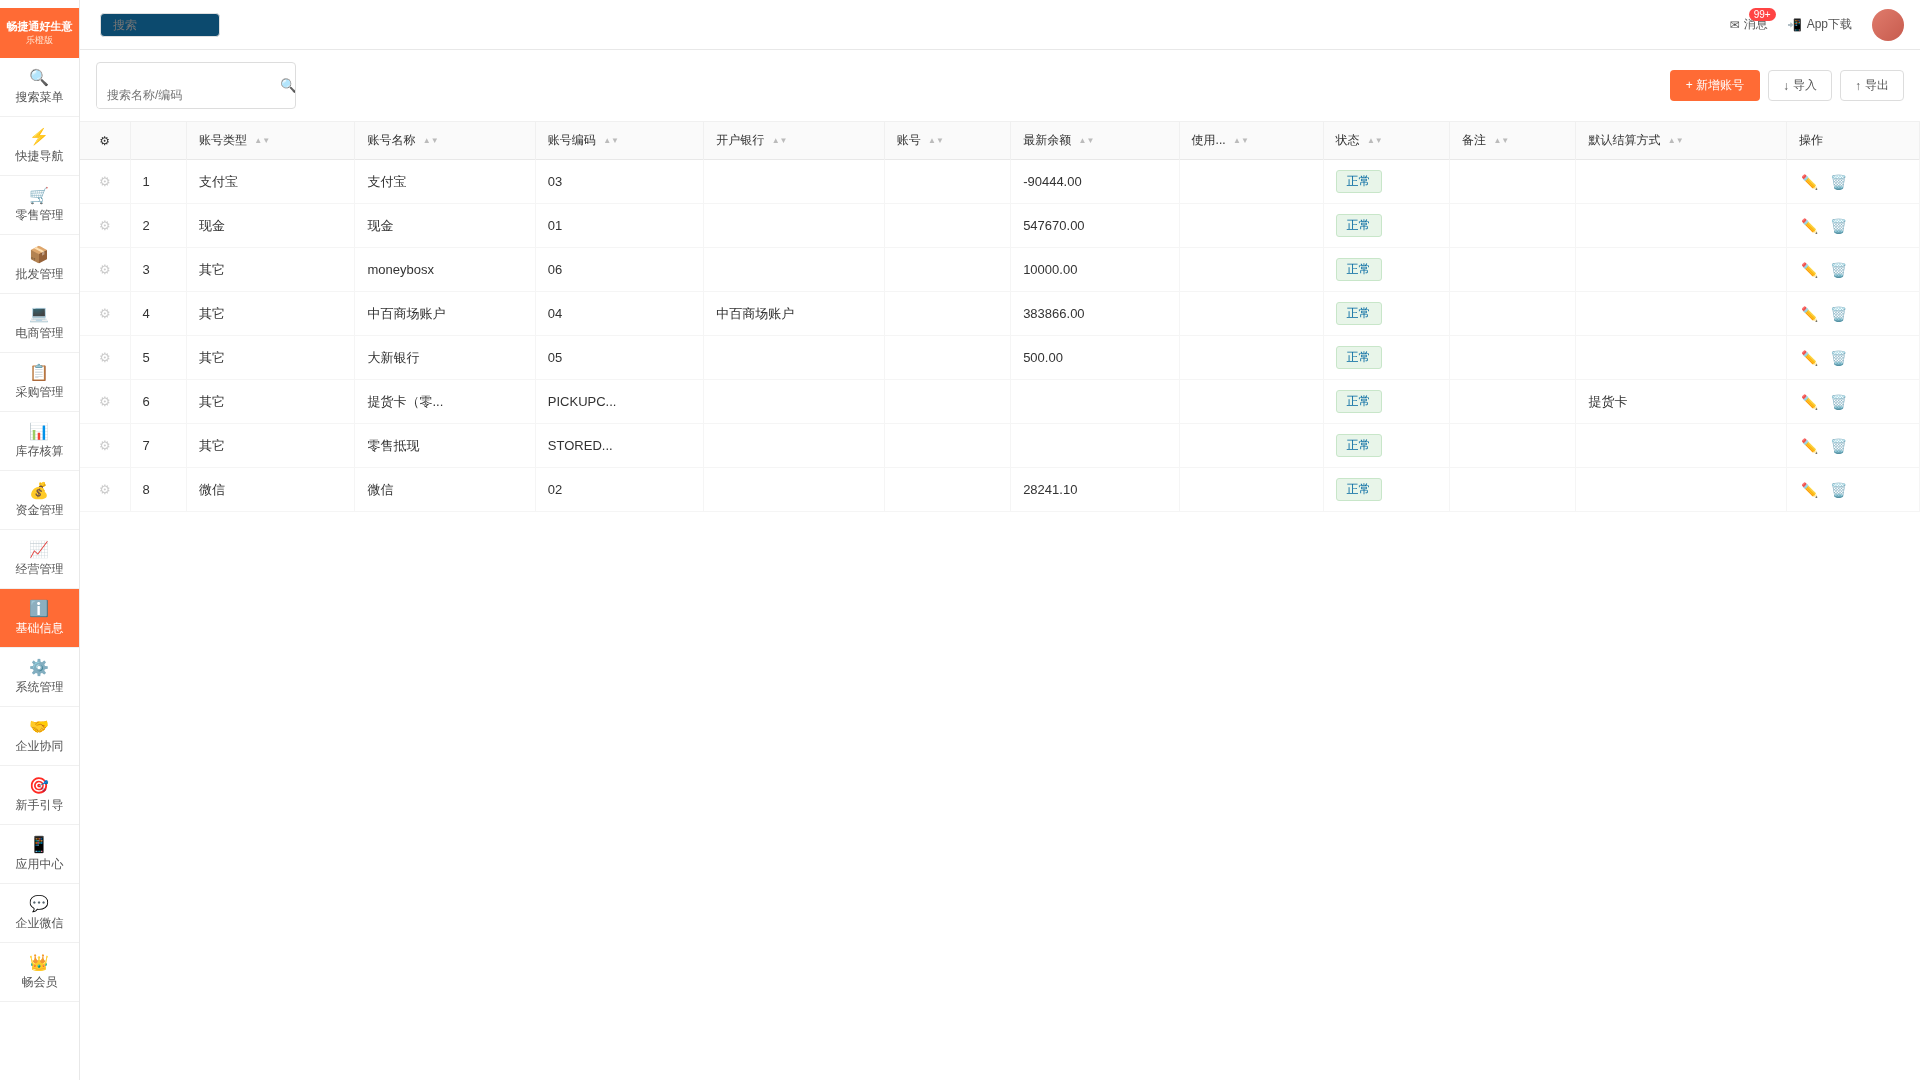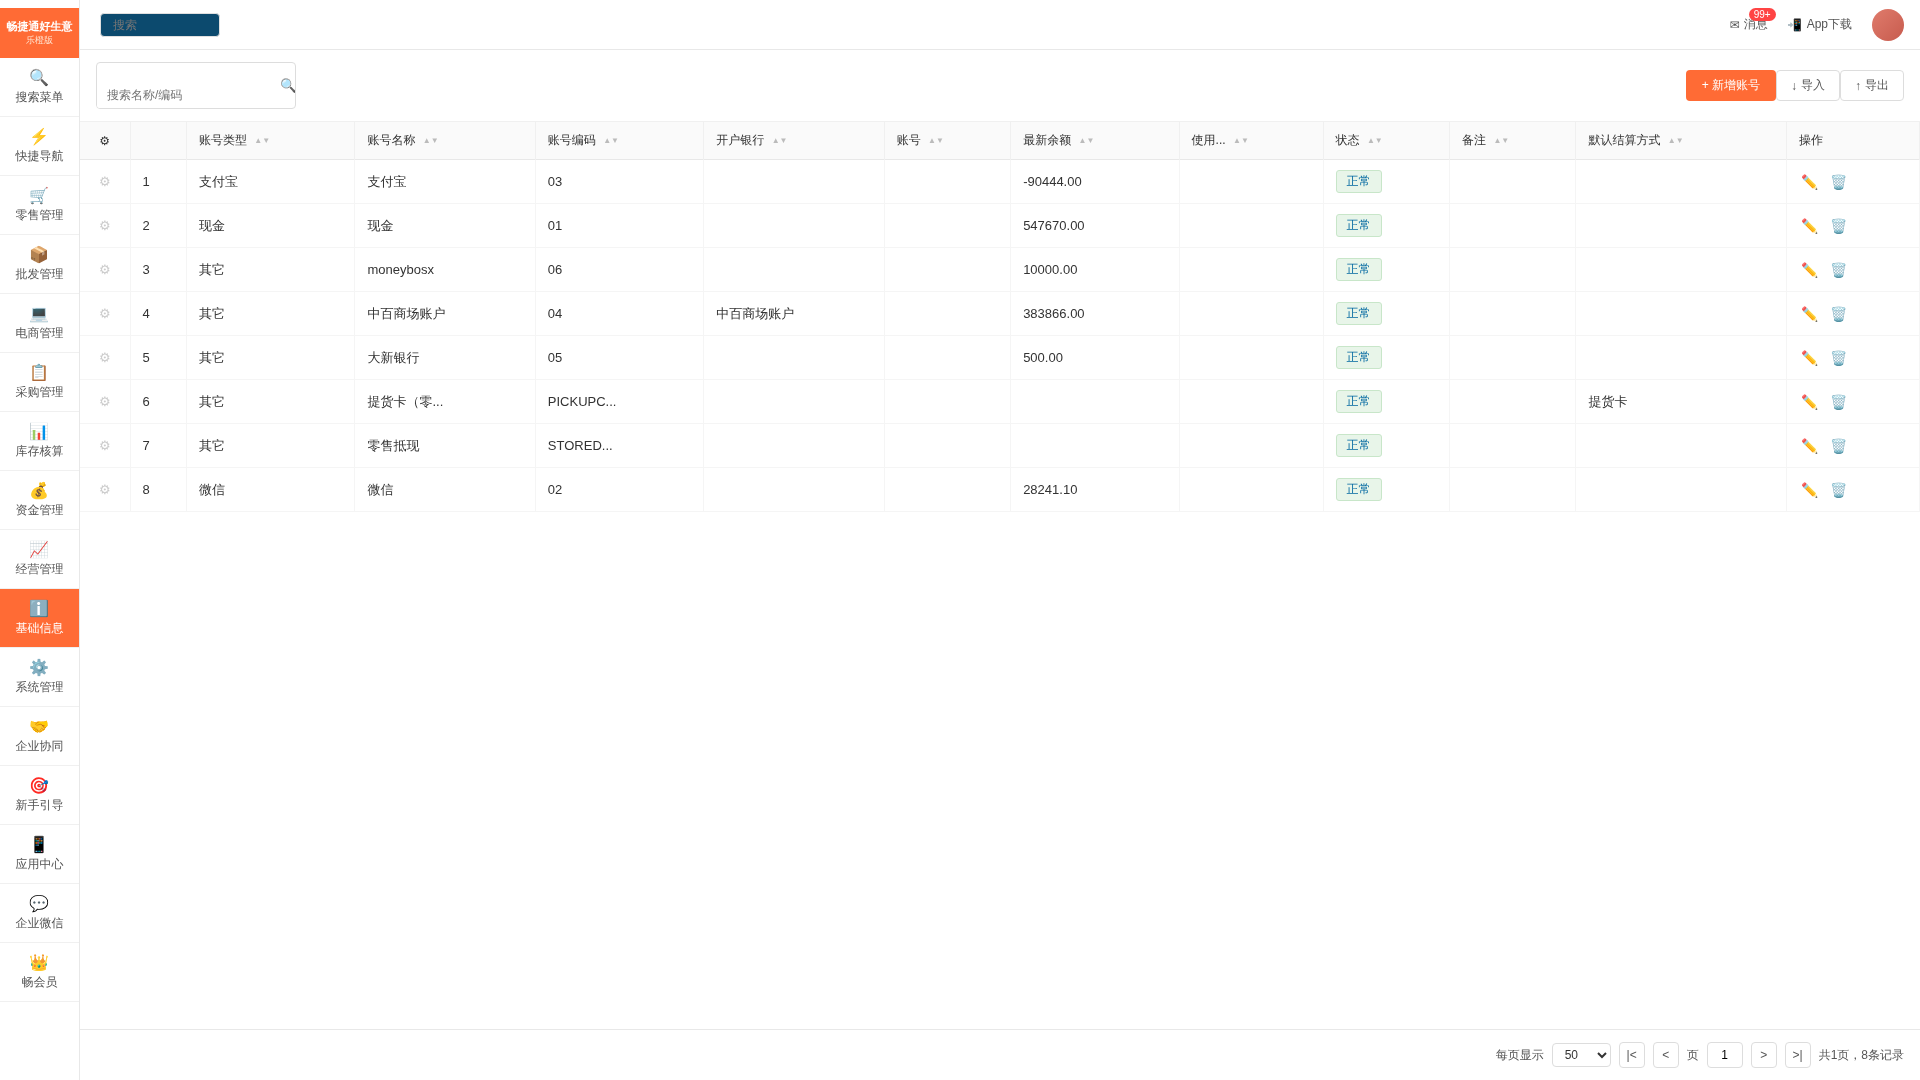--- a/index.html
+++ b/index.html
@@ -219,20 +219,21 @@
     }
     .search-btn {
       background: none;
       border: none;
       padding: 6px 8px;
       cursor: pointer;
       color: #999;
     }
     .toolbar-right {
       display: flex;
+      gap: 8px;
       align-items: center;
     }
     .btn-primary {
       background: #ff6b35;
       color: #fff;
       border: none;
       border-radius: 4px;
       padding: 7px 16px;
       font-size: 12px;
       cursor: pointer;
@@ -682,29 +683,14 @@
       <div class="action-btns">
         <button class="action-btn" title="编辑">✏️</button>
         <button class="action-btn" title="删除">🗑️</button>
       </div>
     </td>
   </tr>
           </tbody>
       </table>
     </div>
 
-    <div class="pagination">
-      <span>每页显示</span>
-      <select class="page-size-select">
-        <option>50</option>
-        <option>100</option>
-        <option>200</option>
-      </select>
-      <button class="page-nav-btn">|&lt;</button>
-      <button class="page-nav-btn">&lt;</button>
-      <span>页</span>
-      <input class="page-input" type="text" value="1" style="">
-      <button class="page-nav-btn">&gt;</button>
-      <button class="page-nav-btn">&gt;|</button>
-      <span>共1页，8条记录</span>
-    </div>
   </div>
 </div>
 
 </body></html>

